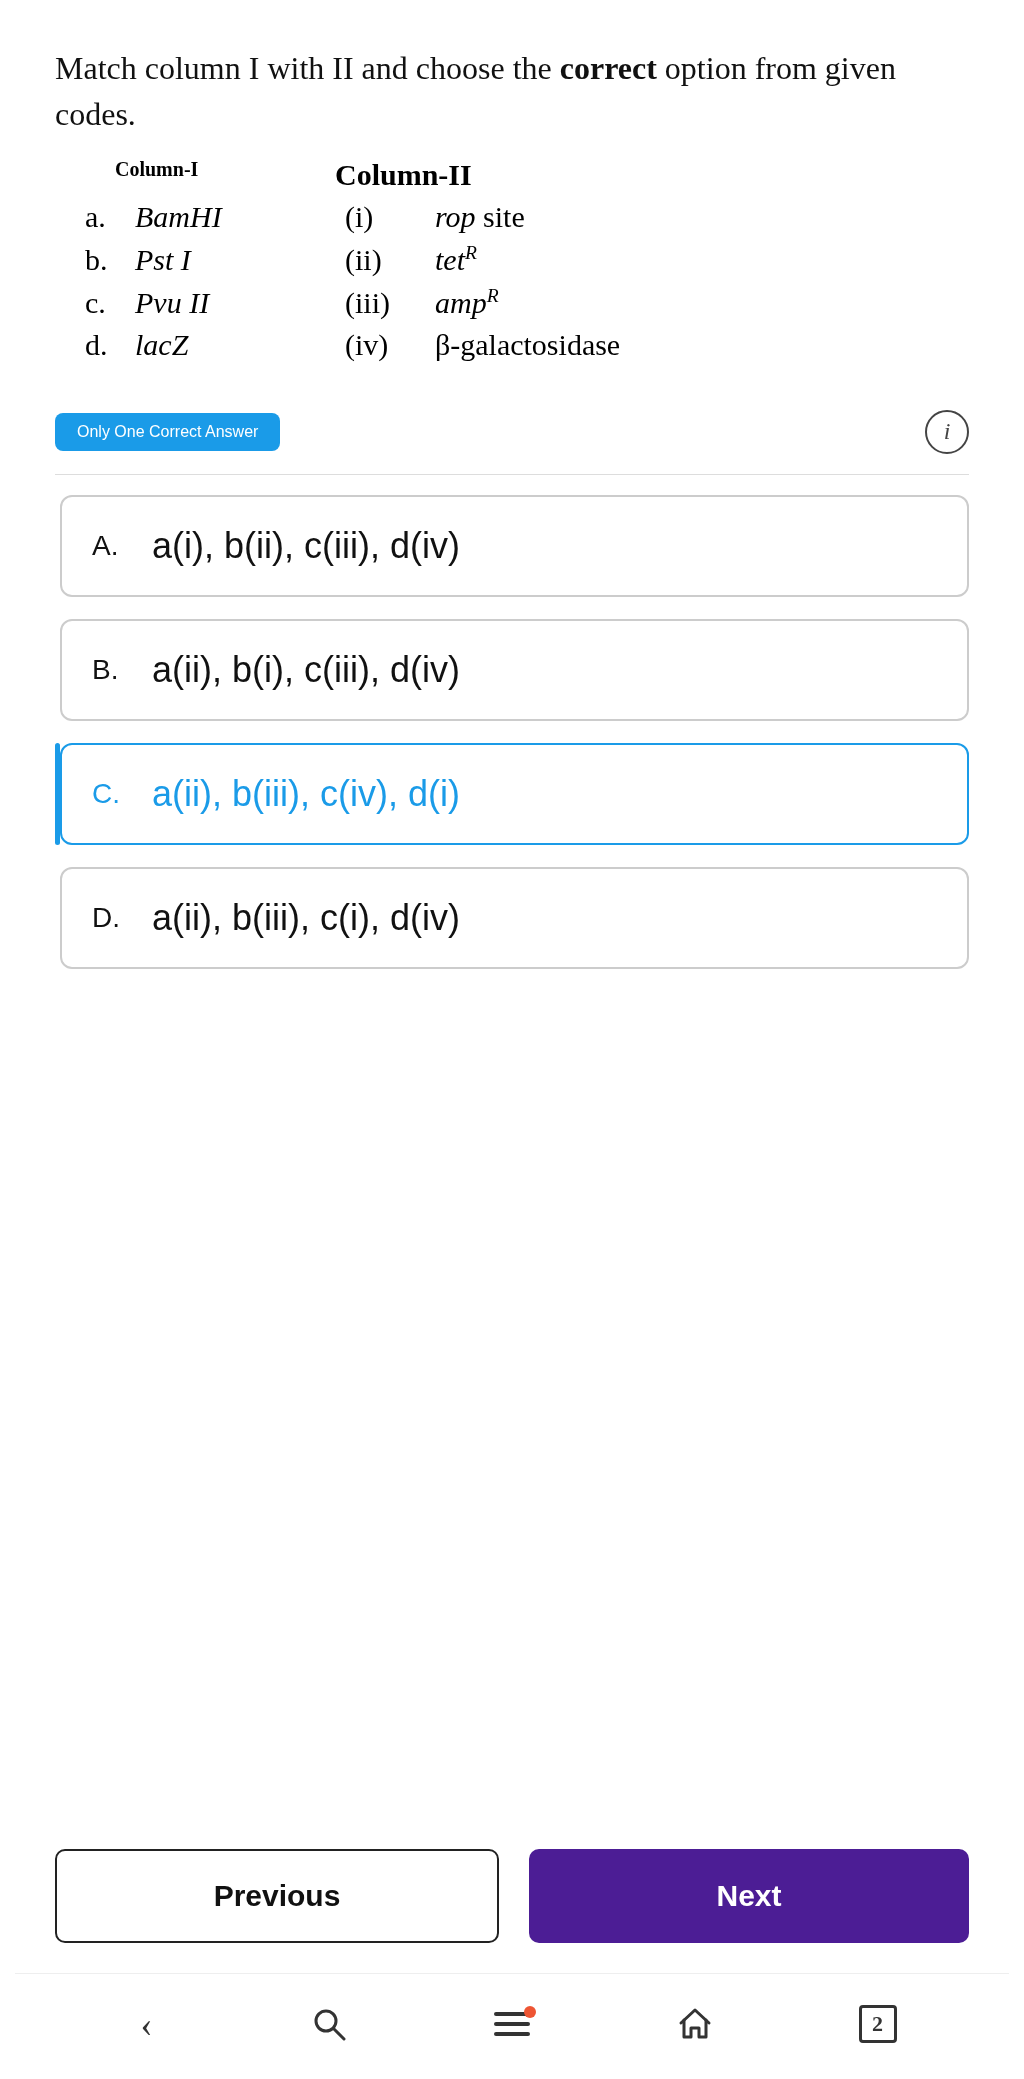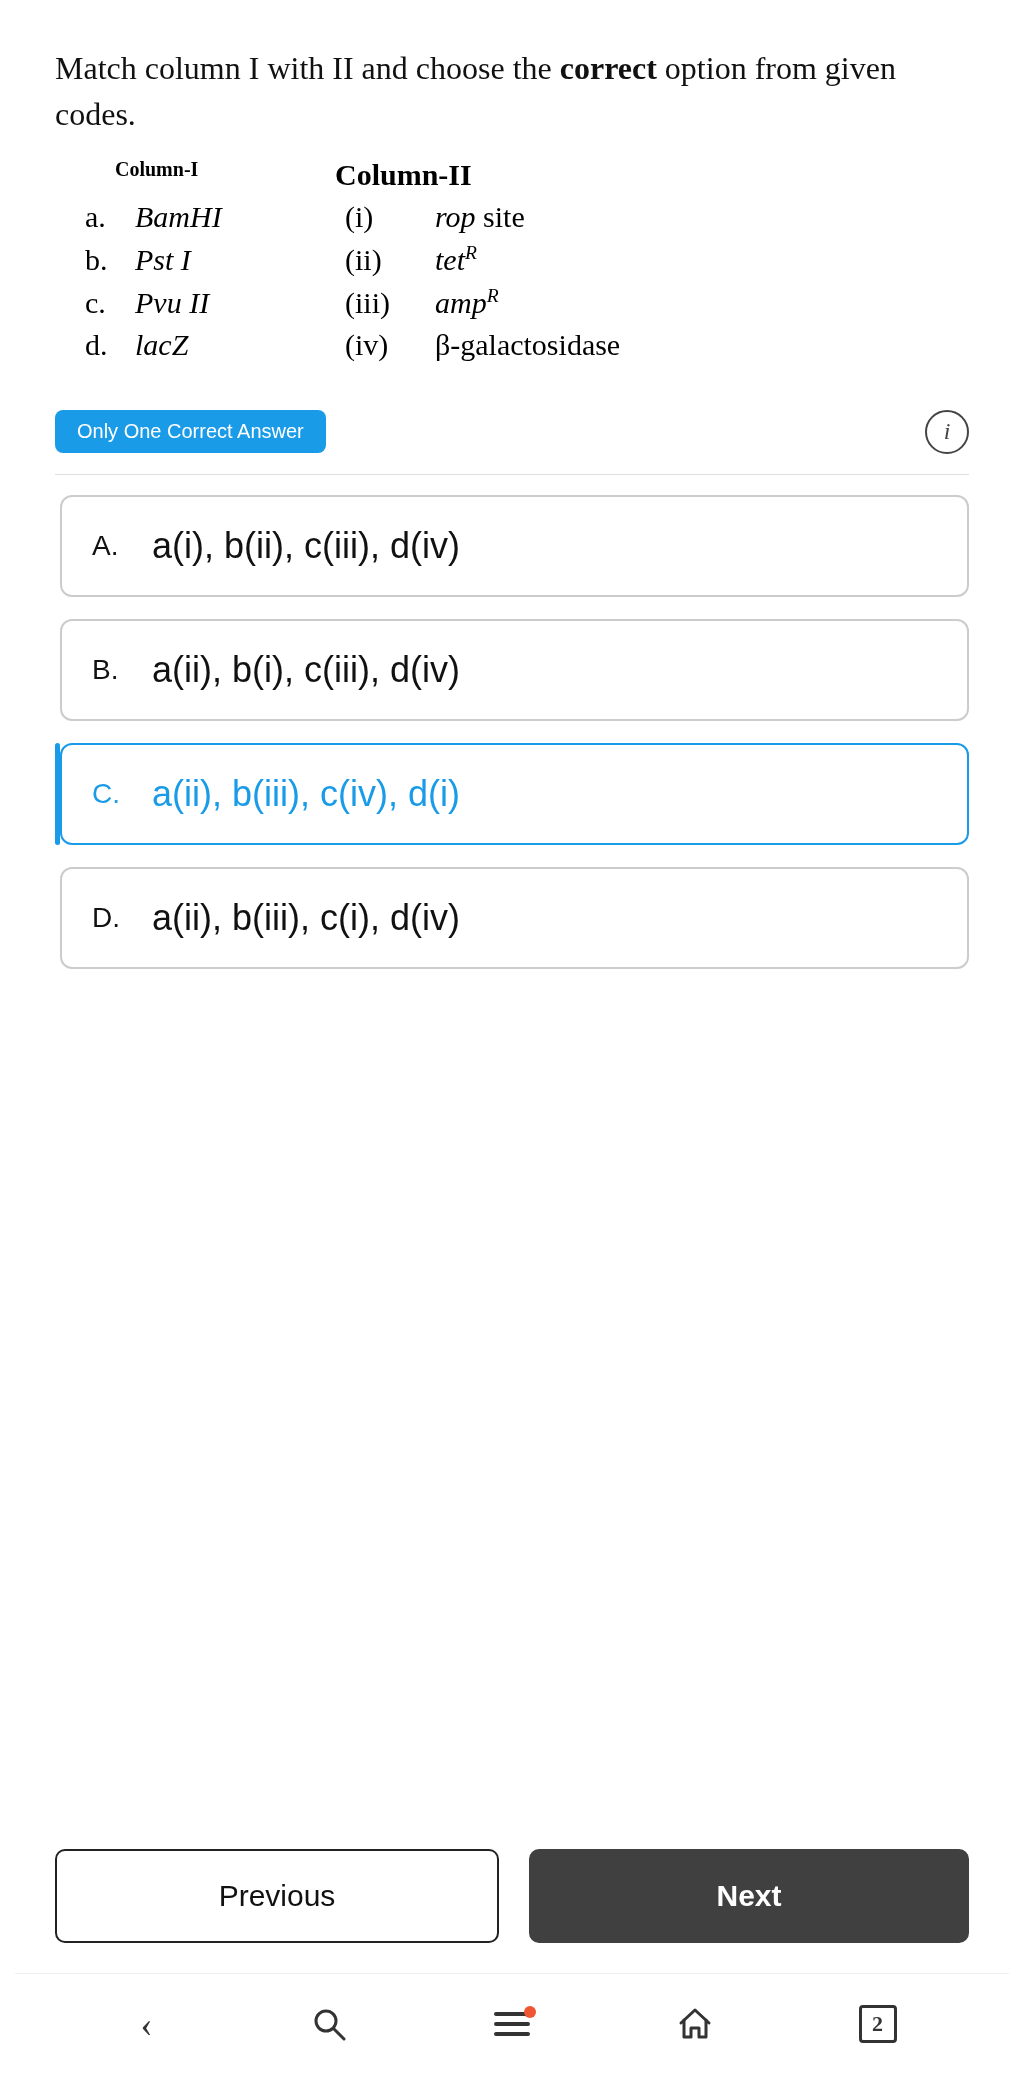--- a/index.html
+++ b/index.html
@@ -40,21 +40,21 @@
       display: flex;
       align-items: center;
       justify-content: space-between;
       padding: 20px 40px 10px 40px;
     }
     .badge {
       background: #1a9be8;
       color: #fff;
       border-radius: 8px;
       padding: 10px 22px;
-      font-size: 20px;
+      font-size: 16px;
       font-weight: 500;
       font-family: Arial, sans-serif;
       text-align: right;
     }
     .info-icon {
       width: 44px;
       height: 44px;
       border-radius: 50%;
       border: 2.5px solid #444;
       display: flex;
@@ -121,31 +121,31 @@
       gap: 30px;
       margin-top: auto;
     }
     .btn-previous {
       flex: 1;
       padding: 28px 20px;
       border: 2.5px solid #222;
       border-radius: 10px;
       background: #fff;
       font-size: 30px;
-      font-weight: 400;
+      font-weight: 700;
       font-family: Arial, sans-serif;
       color: #111;
       cursor: pointer;
     }
     .btn-next {
       flex: 1;
       padding: 28px 20px;
       border: none;
       border-radius: 10px;
-      background: #404040;
+      background: #4c1d95;
       font-size: 30px;
       font-weight: 600;
       font-family: Arial, sans-serif;
       color: #fff;
       cursor: pointer;
     }
     .bottom-nav {
       display: flex;
       justify-content: space-around;
       align-items: center;

